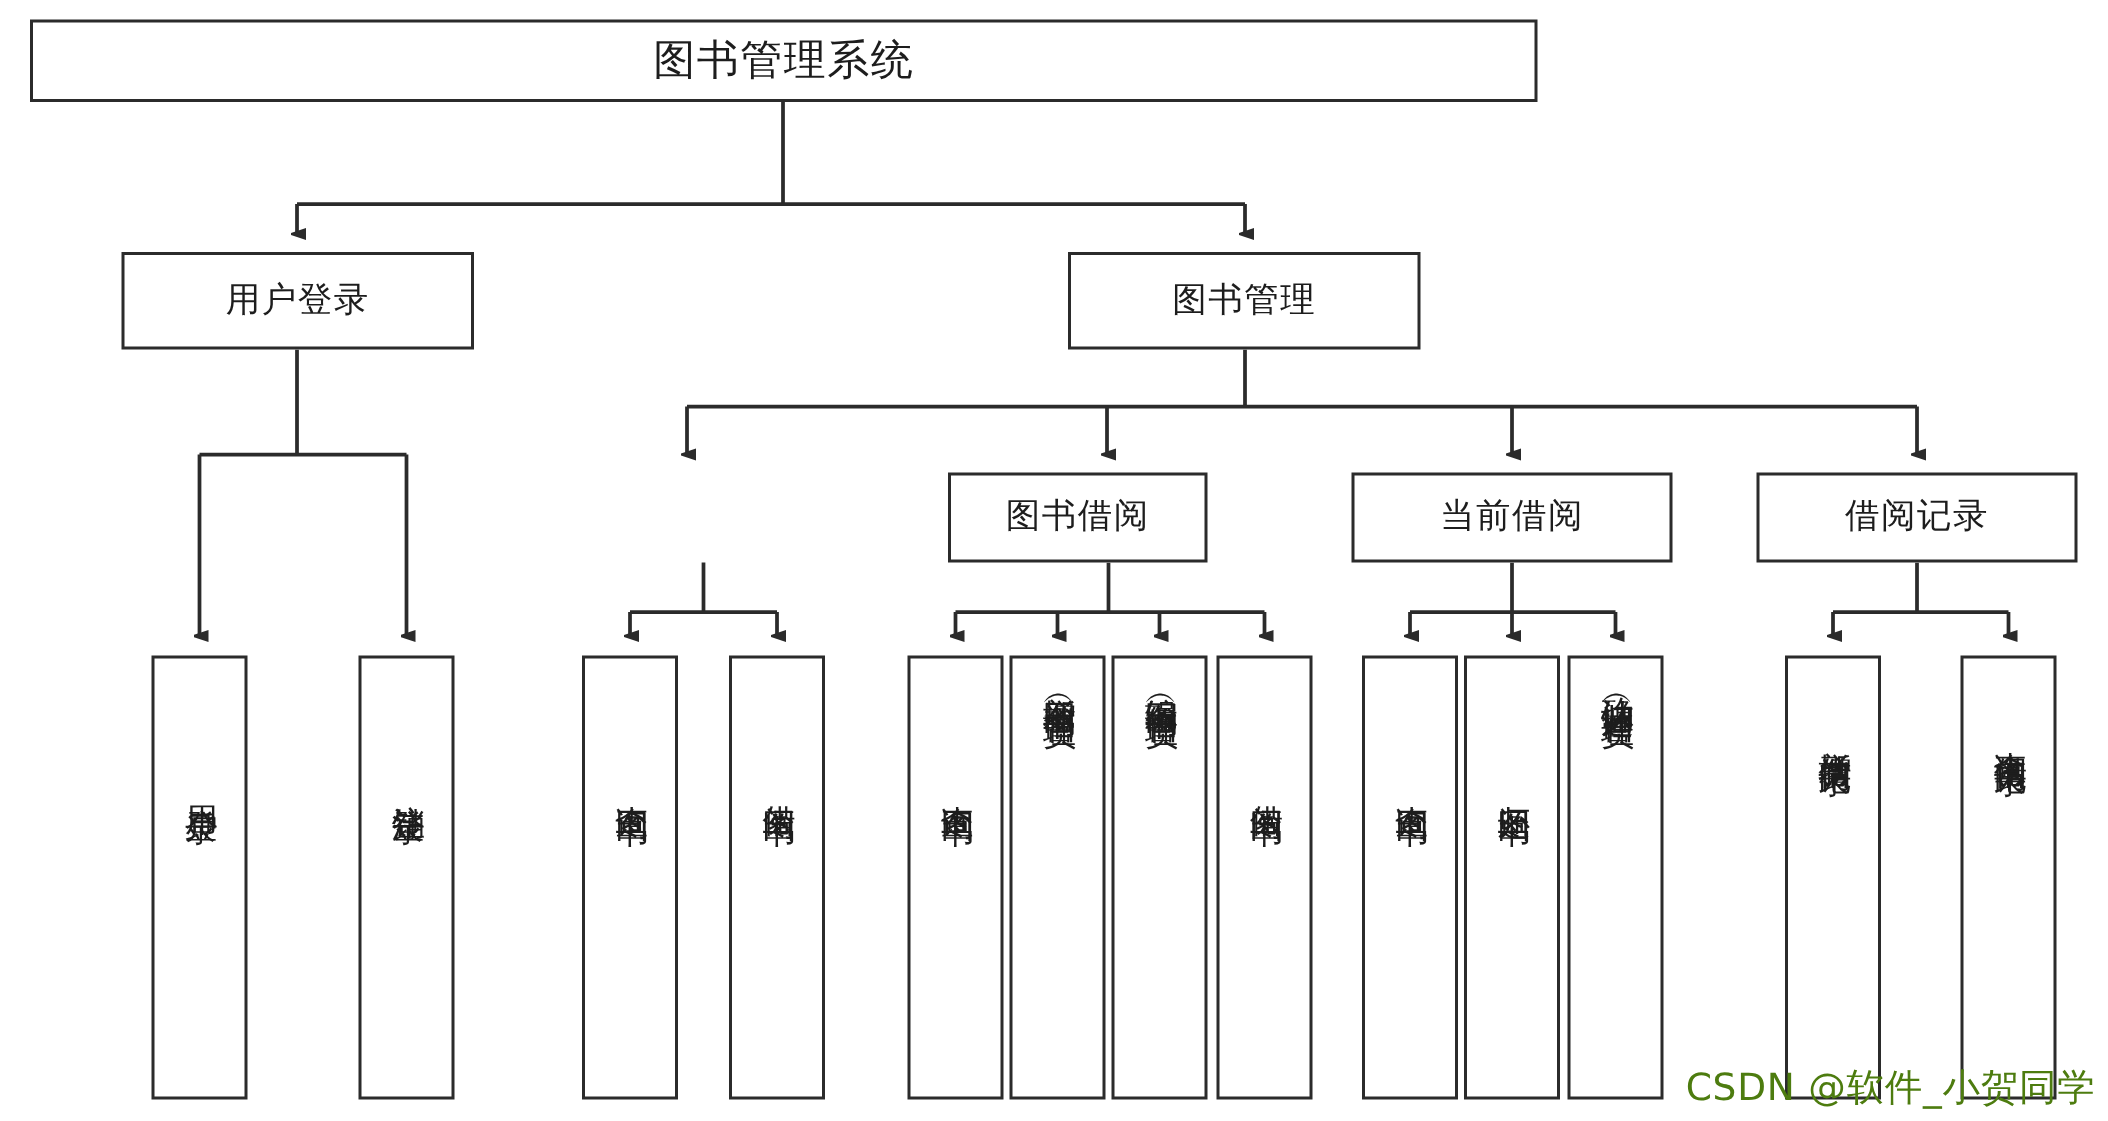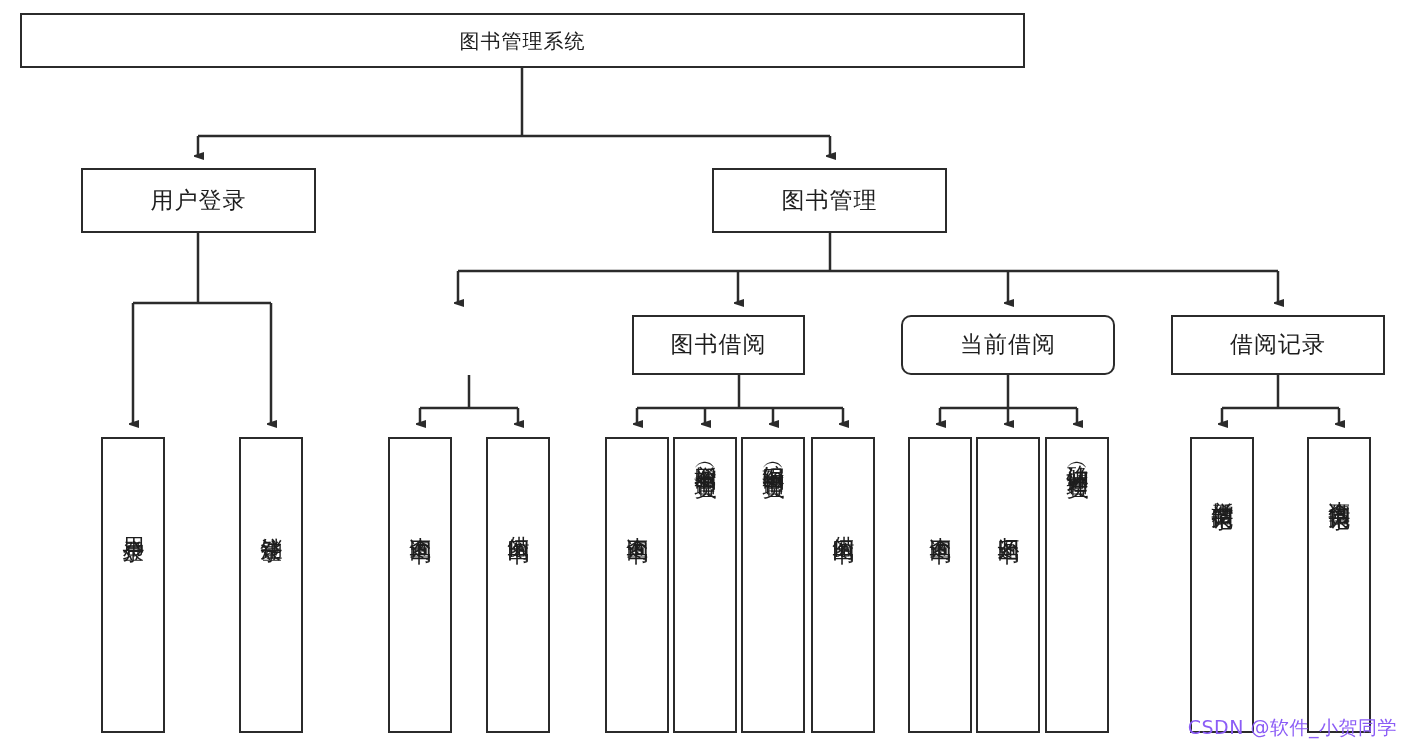--- a/index.html
+++ b/index.html
@@ -35,21 +35,21 @@
     align-items: center;
     justify-content: center;
     color: #1d1d1d;
   }
   .node.horiz {
     font-size: 23px;
     line-height: 1.1;
     letter-spacing: 1px;
   }
   .node.root {
-    font-size: 20px;
+    font-size: 28px;
   }
   .node.leaf {
     align-items: flex-start;
     justify-content: center;
     padding-top: 8px;
   }
   .vtext {
     writing-mode: vertical-rl;
     text-orientation: upright;
     font-size: 22px;
@@ -64,22 +64,22 @@
   .leaf-mid .vtext {
     margin-top: 36px;
   }
   .leaf-tall .vtext {
     margin-top: 0px;
   }
   .watermark {
     position: absolute;
     right: 8px;
     bottom: 6px;
-    font-size: 19px;
-    color: #8b5cf6;
+    font-size: 25px;
+    color: #4d7c0f;
     letter-spacing: 0.5px;
     white-space: nowrap;
   }
 </style>
 </head>
 <body>
 
 <div id="canvas">
 
   <svg id="edges" viewBox="0 0 1405 747">
@@ -131,21 +131,21 @@
       <path d="M1339,408 L1339,424" marker-end="url(#arrow)"></path>
     </g>
   </svg>
 
   <div class="node horiz root" style="left:20px; top:13px; width:1005px; height:55px;">图书管理系统</div>
 
   <div class="node horiz" style="left:81px; top:168px; width:235px; height:65px;">用户登录</div>
   <div class="node horiz" style="left:712px; top:168px; width:235px; height:65px;">图书管理</div>
 
   <div class="node horiz" style="left:632px; top:315px; width:173px; height:60px;">图书借阅</div>
-  <div class="node horiz" style="left:901px; top:315px; width:214px; height:60px;border-radius:10px;">当前借阅</div>
+  <div class="node horiz" style="left:901px; top:315px; width:214px; height:60px;">当前借阅</div>
   <div class="node horiz" style="left:1171px; top:315px; width:214px; height:60px;">借阅记录</div>
 
   <div class="node leaf leaf-short" style="left:101px; top:437px; width:64px; height:296px;">
     <span class="vtext">用户登录</span>
   </div>
   <div class="node leaf leaf-short" style="left:239px; top:437px; width:64px; height:296px;">
     <span class="vtext">注销登录</span>
   </div>
 
   <div class="node leaf leaf-short" style="left:388px; top:437px; width:64px; height:296px;">

